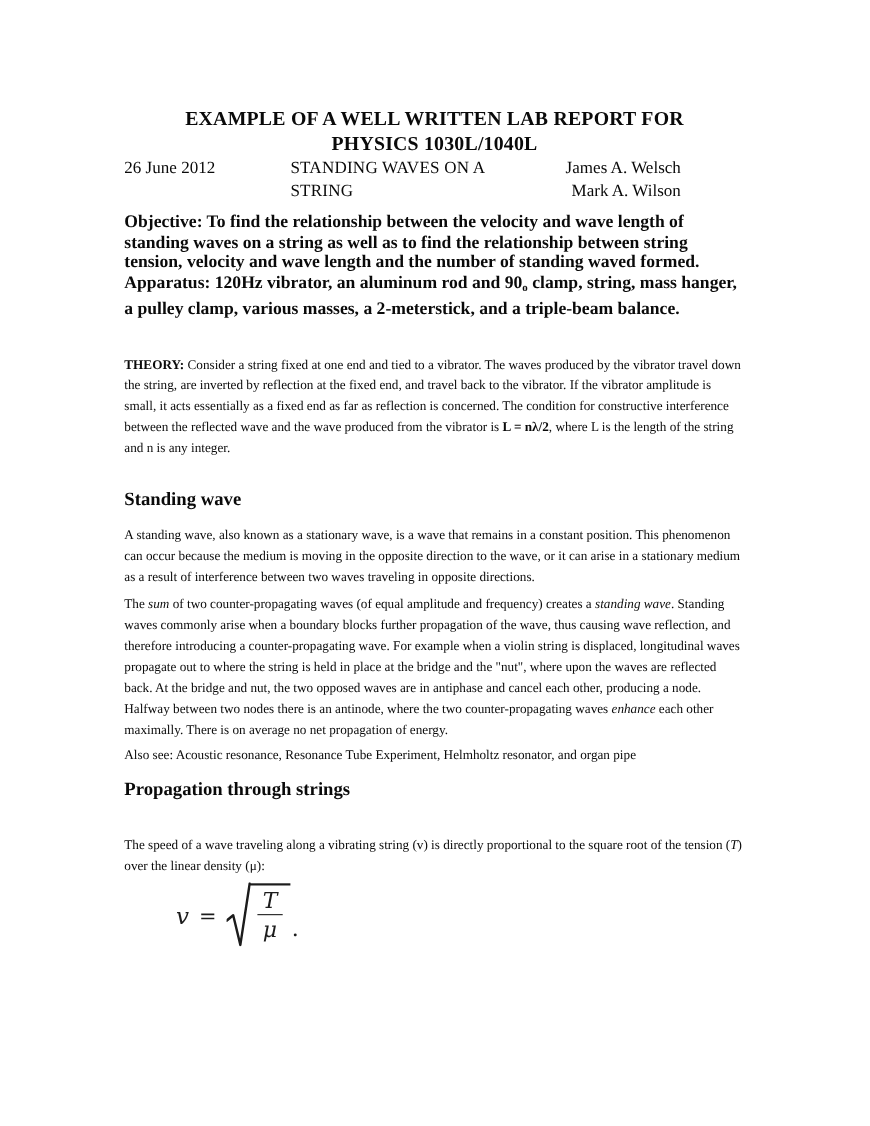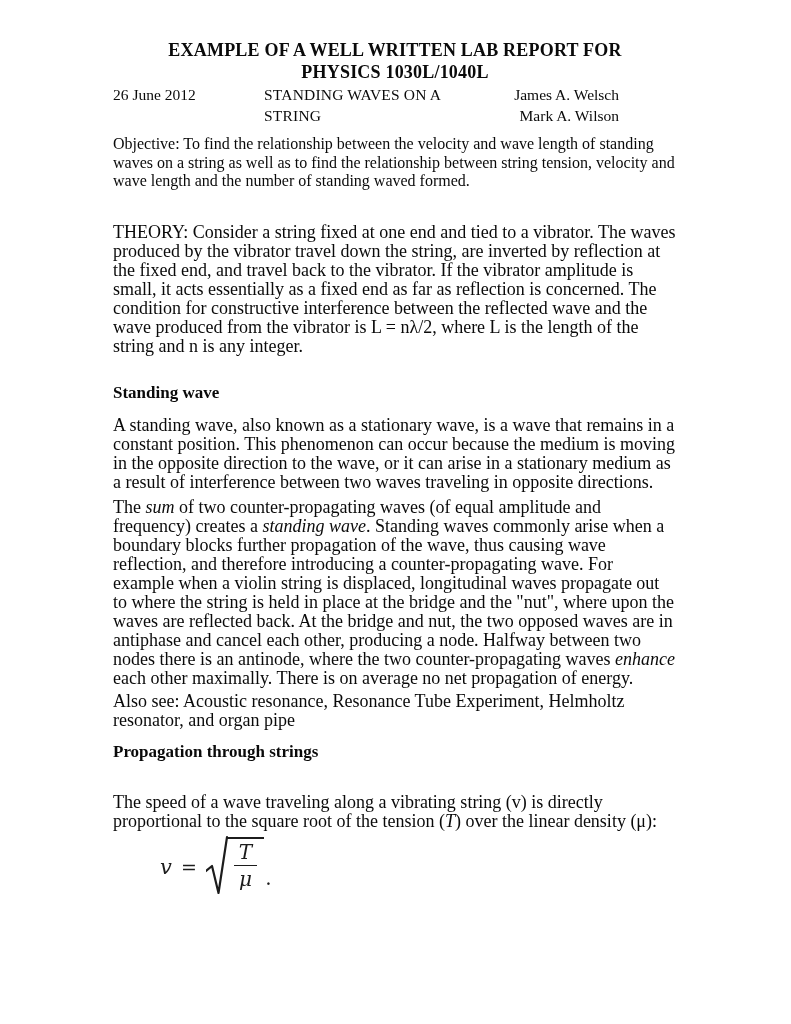--- a/index.html
+++ b/index.html
@@ -5,21 +5,21 @@
   * { margin: 0; padding: 0; box-sizing: border-box; }
   html, body { background: #ffffff; }
   body {
     width: 791px; height: 1024px;
     color: #0a0a0a;
     font-family: "Liberation Serif", serif;
     overflow: hidden;
   }
   .page {
     width: 791px; height: 1024px;
-    padding: 39px 114px 0 113px;
+    padding: 97px 114px 0 113px;
     background: #ffffff;
   }
   
   .title-block { text-align: center; }
   .title-line {
     font-weight: 700; font-size: 18px; line-height: 22px;
     letter-spacing: 0.2px;
   }
   .byline {
     display: flex; align-items: flex-start;
@@ -41,28 +41,28 @@
   .theory { margin-top: 32px; font-size: 15.5px; line-height: 19px; }
 
   
   h2.sec-heading {
     font-size: 17px; line-height: 20px; font-weight: 700;
   }
   .h-standing { margin-top: 27px; }
   .h-propagation { margin-top: 12px; }
 
   
-  p.body-para { font-size: 18px; line-height: 19px; }
+  p.body-para { font-size: 12px; line-height: 19px; }
   .p1 { margin-top: 13px; font-family: Liberation Serif, serif; }
   .p2 { margin-top: 6px; }
   .p3 { margin-top: 4px; font-family: Liberation Serif, serif; }
   .p4 { margin-top: 31px; }
 
   
-  .b { font-weight: 400; }
+  .b { font-weight: 700; }
   .i { font-style: italic; }
   .sub { font-size: 0.62em; vertical-align: -0.25em; }
 
   
   .formula {
     margin: 5px 0 0 47px;
     display: inline-flex; align-items: center;
     font-family: "DejaVu Serif", serif; color: #1c1c1c;
   }
   .f-var { font-style: italic; font-size: 21px; }
@@ -99,20 +99,21 @@
     <span class="byline-date">26 June 2012</span>
     <span class="byline-subtitle">STANDING WAVES ON A STRING</span>
     <span class="byline-authors">
       <span class="author">James A. Welsch</span>
       <span class="author">Mark A. Wilson</span>
     </span>
   </div>
 
   <div class="objective-block">
     <p><span class="b">Objective: To find the relationship between the velocity and wave length of standing waves on a string as well as to find the relationship between string tension, velocity and wave length and the number of standing waved formed.</span></p>
+    <p><span class="b">Apparatus: 120Hz vibrator, an aluminum rod and 90</span><span class="b sub">o</span><span class="b"> clamp, string, mass hanger, a pulley clamp, various masses, a 2-meterstick, and a triple-beam balance.</span></p>
   </div>
 
   <p class="body-para theory"><span class="b">THEORY:</span><span> Consider a string fixed at one end and tied to a vibrator. The waves produced by the vibrator travel down the string, are inverted by reflection at the fixed end, and travel back to the vibrator. If the vibrator amplitude is small, it acts essentially as a fixed end as far as reflection is concerned. The condition for constructive interference between the reflected wave and the wave produced from the vibrator is </span><span class="b">L = nλ/2</span><span>, where L is the length of the string and n is any integer.</span></p>
 
   <h2 class="sec-heading h-standing">Standing wave</h2>
 
   <p class="body-para p1">A standing wave, also known as a stationary wave, is a wave that remains in a constant position. This phenomenon can occur because the medium is moving in the opposite direction to the wave, or it can arise in a stationary medium as a result of interference between two waves traveling in opposite directions.</p>
 
   <p class="body-para p2"><span>The </span><span class="i">sum</span><span> of two counter-propagating waves (of equal amplitude and frequency) creates a </span><span class="i">standing wave</span><span>. Standing waves commonly arise when a boundary blocks further propagation of the wave, thus causing wave reflection, and therefore introducing a counter-propagating wave. For example when a violin string is displaced, longitudinal waves propagate out to where the string is held in place at the bridge and the "nut", where upon the waves are reflected back. At the bridge and nut, the two opposed waves are in antiphase and cancel each other, producing a node. Halfway between two nodes there is an antinode, where the two counter-propagating waves </span><span class="i">enhance</span><span> each other maximally. There is on average no net propagation of energy.</span></p>
 

